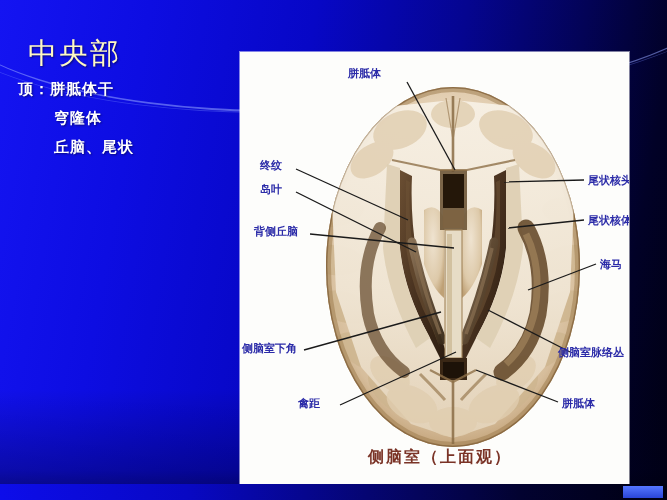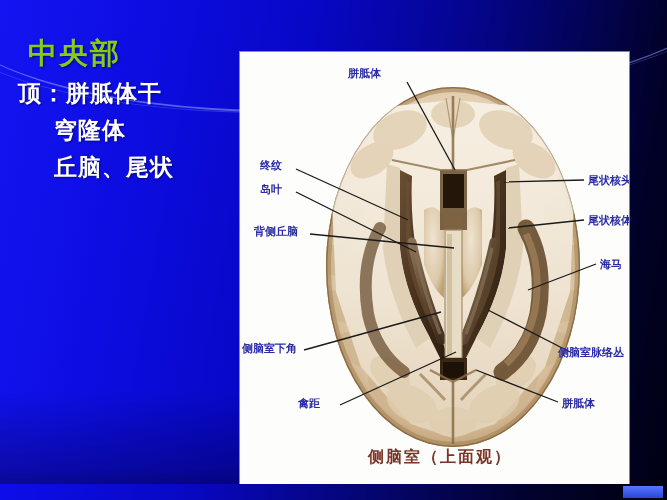--- a/index.html
+++ b/index.html
@@ -77,31 +77,31 @@
   
   .text-col {
     position: absolute;
     left: 0;
     top: 38px;
     width: 238px;
     padding-left: 18px;
     box-sizing: border-box;
   }
   .slide-title {
-    color: #84cc16;
+    color: #fef9c3;
     font-size: 29px;
-    font-weight: 700;
+    font-weight: 400;
     letter-spacing: 2px;
     line-height: 1.1;
     margin: 0 0 12px 10px;
     text-shadow: 1px 1px 2px rgba(0,0,0,0.5);
   }
   .body-line {
     color: #ffffff;
-    font-size: 23px;
+    font-size: 15px;
     font-weight: 700;
     letter-spacing: 1px;
     line-height: 1.0;
     margin: 0 0 14px 0;
     white-space: nowrap;
     text-shadow: 1px 1px 2px rgba(0,0,0,0.45);
   }
   .body-line.indent { padding-left: 36px; }
 
   

